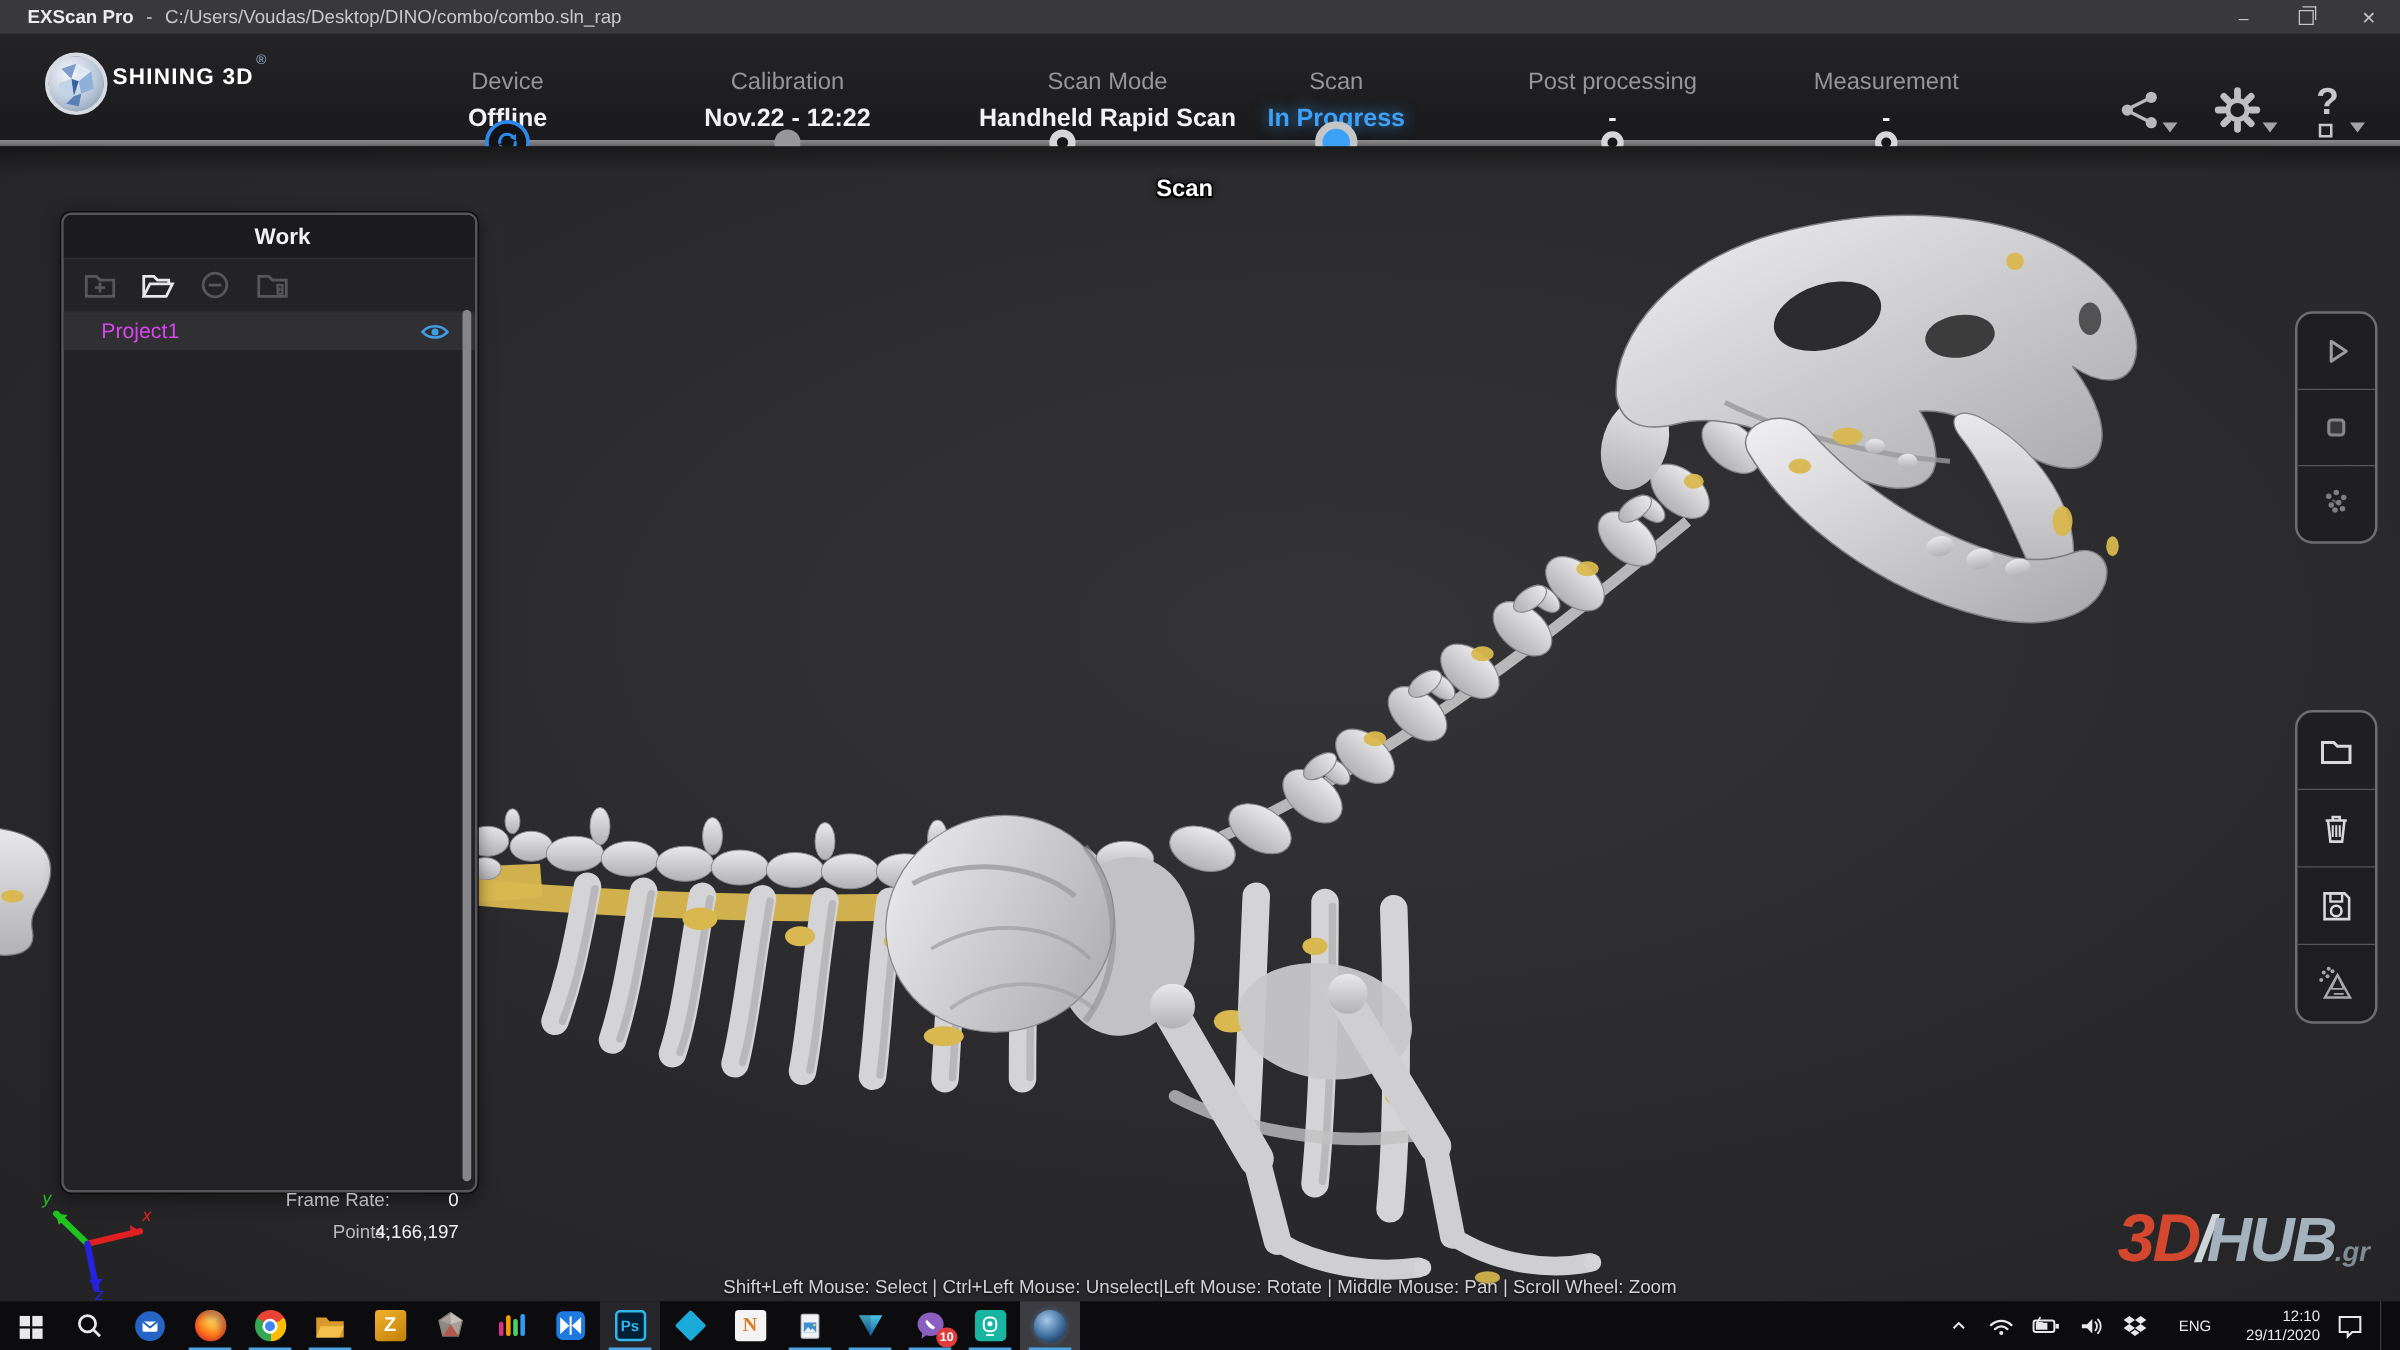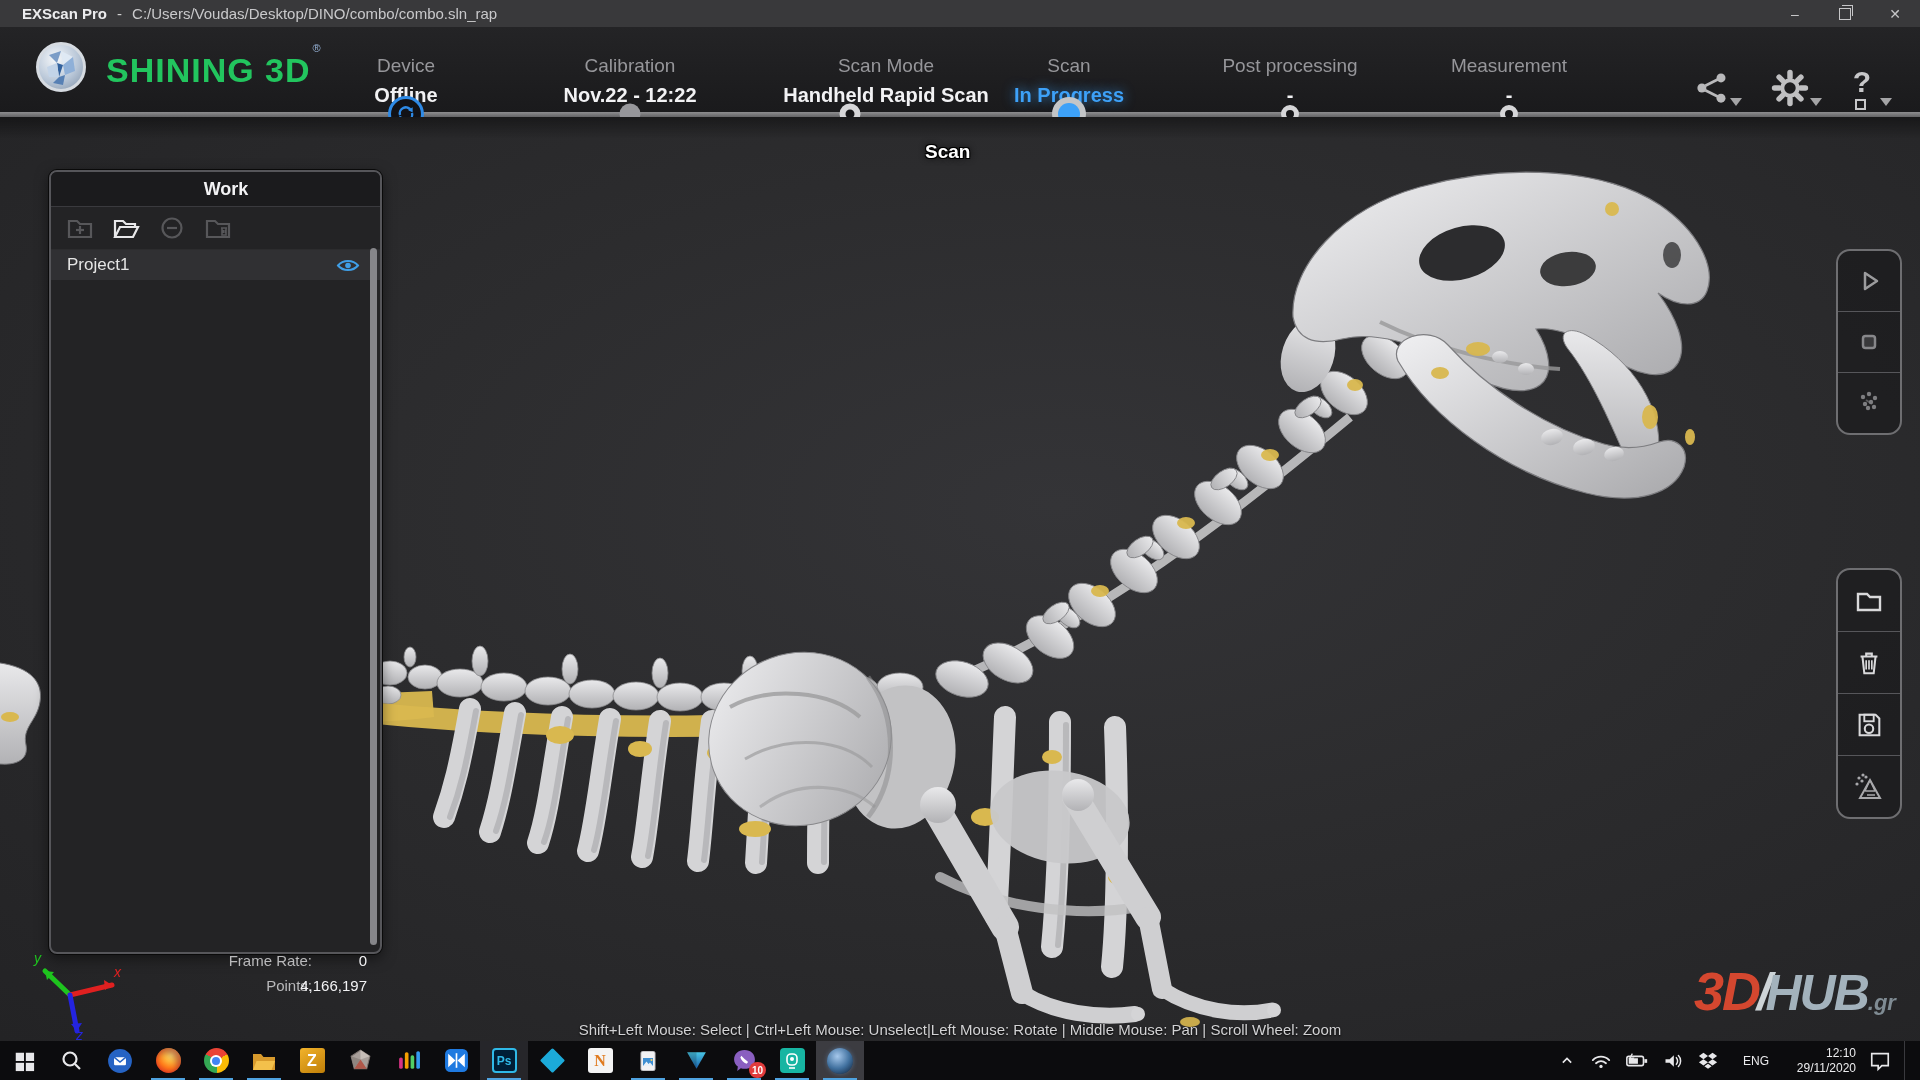--- a/index.html
+++ b/index.html
@@ -16,21 +16,21 @@
   .winbtn{width:50px;height:27px;display:flex;align-items:center;justify-content:center;
     color:#c6c6c8;font-size:14px;cursor:default;}
   .restore-glyph{width:10px;height:10px;border:1.5px solid #c6c6c8;position:relative;background:#39393b;}
   .restore-glyph:before{content:"";position:absolute;left:2px;top:-4px;width:10px;height:10px;
     border:1.5px solid #c6c6c8;border-bottom:none;border-left:none;}
   
   #header{left:0;top:27px;width:1920px;height:85px;background:linear-gradient(180deg,#242426,#1a1a1c);}
   #logo{left:36px;top:42px;display:flex;align-items:flex-start;}
   #globe{width:44px;height:44px;border-radius:50%;border:3px solid #d6dbe1;
     background:radial-gradient(circle at 38% 32%,#f6f8fa,#b9c7d8 55%,#7e90a6);position:relative;overflow:hidden;}
-  #brandname{margin-left:20px;margin-top:9px;font-size:34px;font-weight:bold;color:#22c55e;letter-spacing:1px;}
+  #brandname{margin-left:4px;margin-top:9px;font-size:18px;font-weight:bold;color:#ffffff;letter-spacing:1px;}
   #brandreg{font-size:11px;color:#96b2d6;vertical-align:super;margin-left:2px;}
   .navcol{top:55px;width:260px;text-align:center;}
   .navlabel{font-size:19px;color:#96969a;}
   .navvalue{font-size:20px;font-weight:bold;color:#f2f2f4;margin-top:7px;}
   .navvalue.active{color:#3da1f8;text-shadow:0 0 12px rgba(61,161,248,.75);}
   .hicon{top:66px;width:44px;height:44px;display:flex;align-items:center;justify-content:center;}
   .caret{position:absolute;width:0;height:0;border-left:6px solid transparent;border-right:6px solid transparent;
     border-top:8px solid #a4a4a6;}
   #helpq{font-size:30px;font-weight:bold;color:#c7c7c9;line-height:1;}
   #helpq .qdot{display:block;width:7px;height:7px;border:2px solid #c7c7c9;margin:2px 0 0 2px;}
@@ -52,21 +52,21 @@
   #helpbar{left:0;top:1021px;width:1920px;text-align:center;font-size:15px;color:#d2d2d4;
     text-shadow:0 1px 2px #000;}
   
   #workpanel{left:49px;top:170px;width:329px;height:780px;background:#232325;
     border:2px solid #56565a;border-radius:8px;box-shadow:0 0 0 1px #0a0a0a,0 4px 14px rgba(0,0,0,.5);}
   #workhead{height:34px;background:#1b1b1d;border-bottom:1px solid #3a3a3e;border-radius:6px 6px 0 0;
     display:flex;align-items:center;justify-content:center;font-size:18px;font-weight:bold;color:#f2f2f4;padding-left:21px;}
   #worktools{height:42px;display:flex;align-items:center;padding-left:12px;gap:12px;border-bottom:1px solid #2c2c2e;}
   .wtool{width:34px;height:30px;display:flex;align-items:center;justify-content:center;}
   #projrow{height:30px;background:#303033;display:flex;align-items:center;position:relative;}
-  #projrow .pname{margin-left:16px;font-size:17px;color:#e5e5e5;}
+  #projrow .pname{margin-left:30px;font-size:17px;color:#d946ef;}
   #projrow .peye{position:absolute;right:20px;top:8px;}
   #wscroll{position:absolute;right:3px;top:76px;width:7px;height:697px;background:#86868a;border-radius:4px;}
   
   .statlabel{font-size:15px;color:#b9b9bb;text-align:right;}
   .statvalue{font-size:15px;color:#f2f2f4;text-align:right;}
   
   .toolgroup{left:1836px;width:62px;border:2px solid #6e6e71;border-radius:14px;
     background:rgba(18,18,20,.45);overflow:hidden;position:absolute;}
   .tgbtn{width:62px;display:flex;align-items:center;justify-content:center;border-bottom:1px solid #56565a;}
   .tgbtn:last-child{border-bottom:none;}

